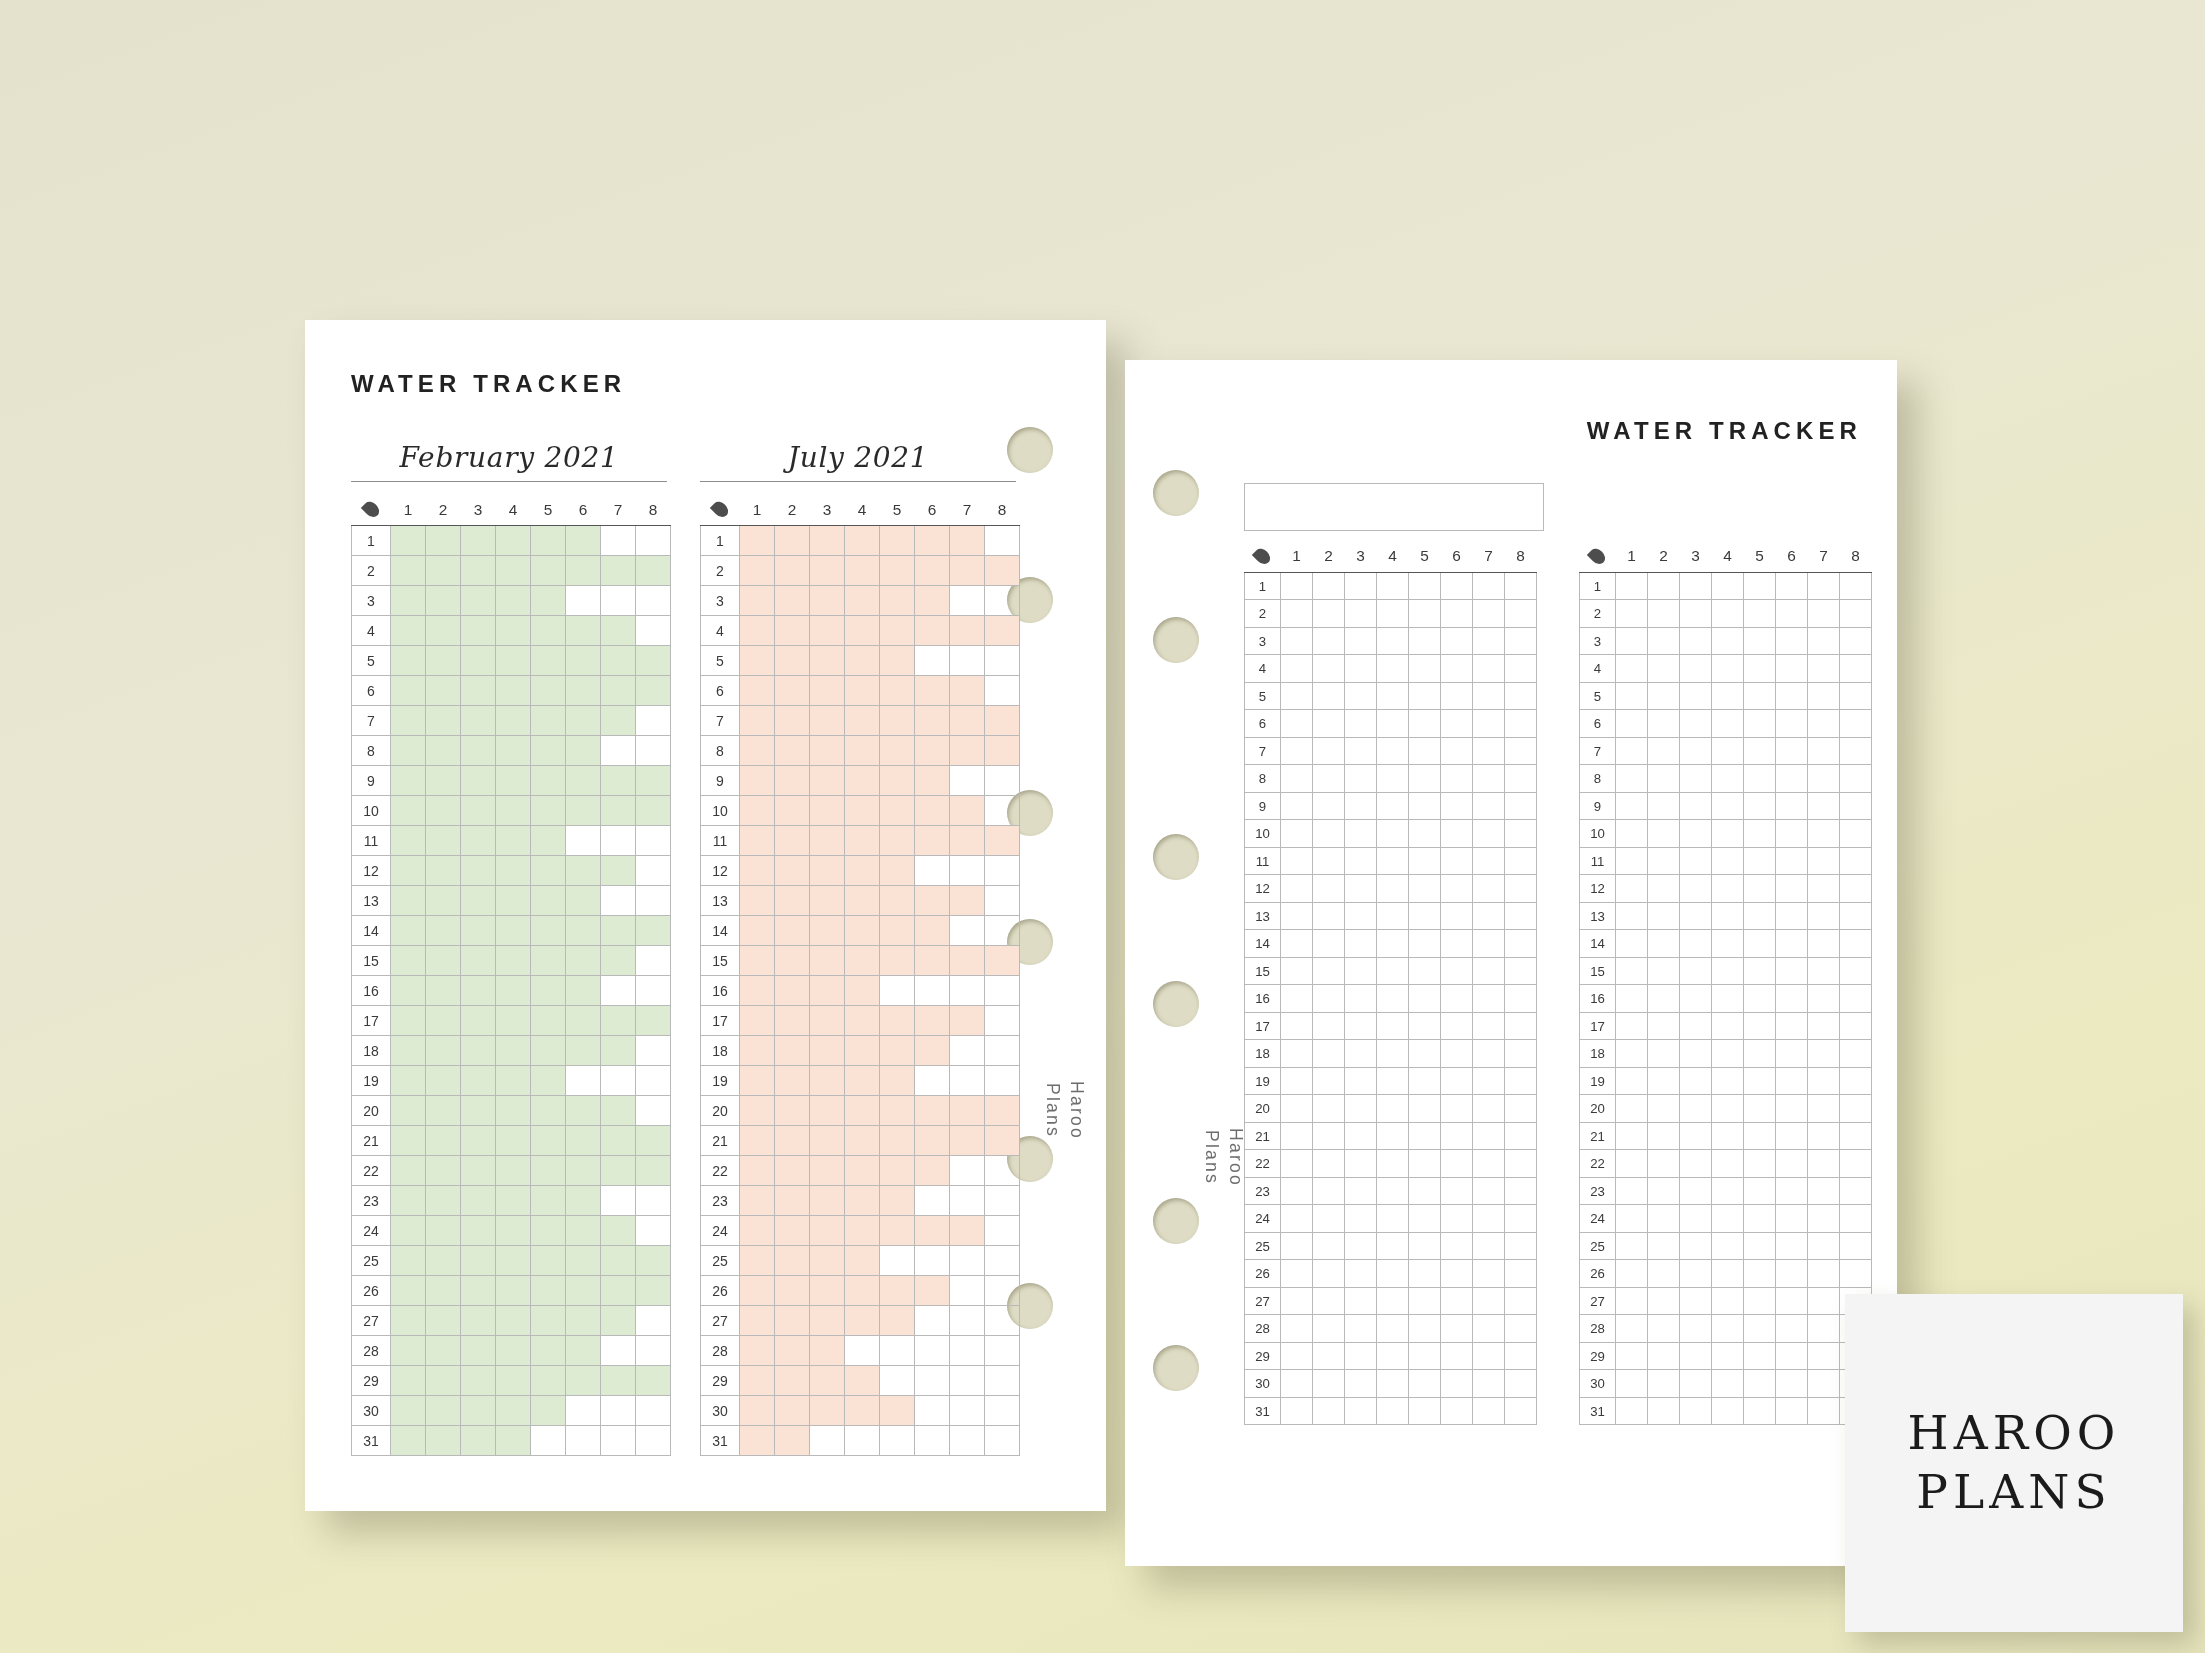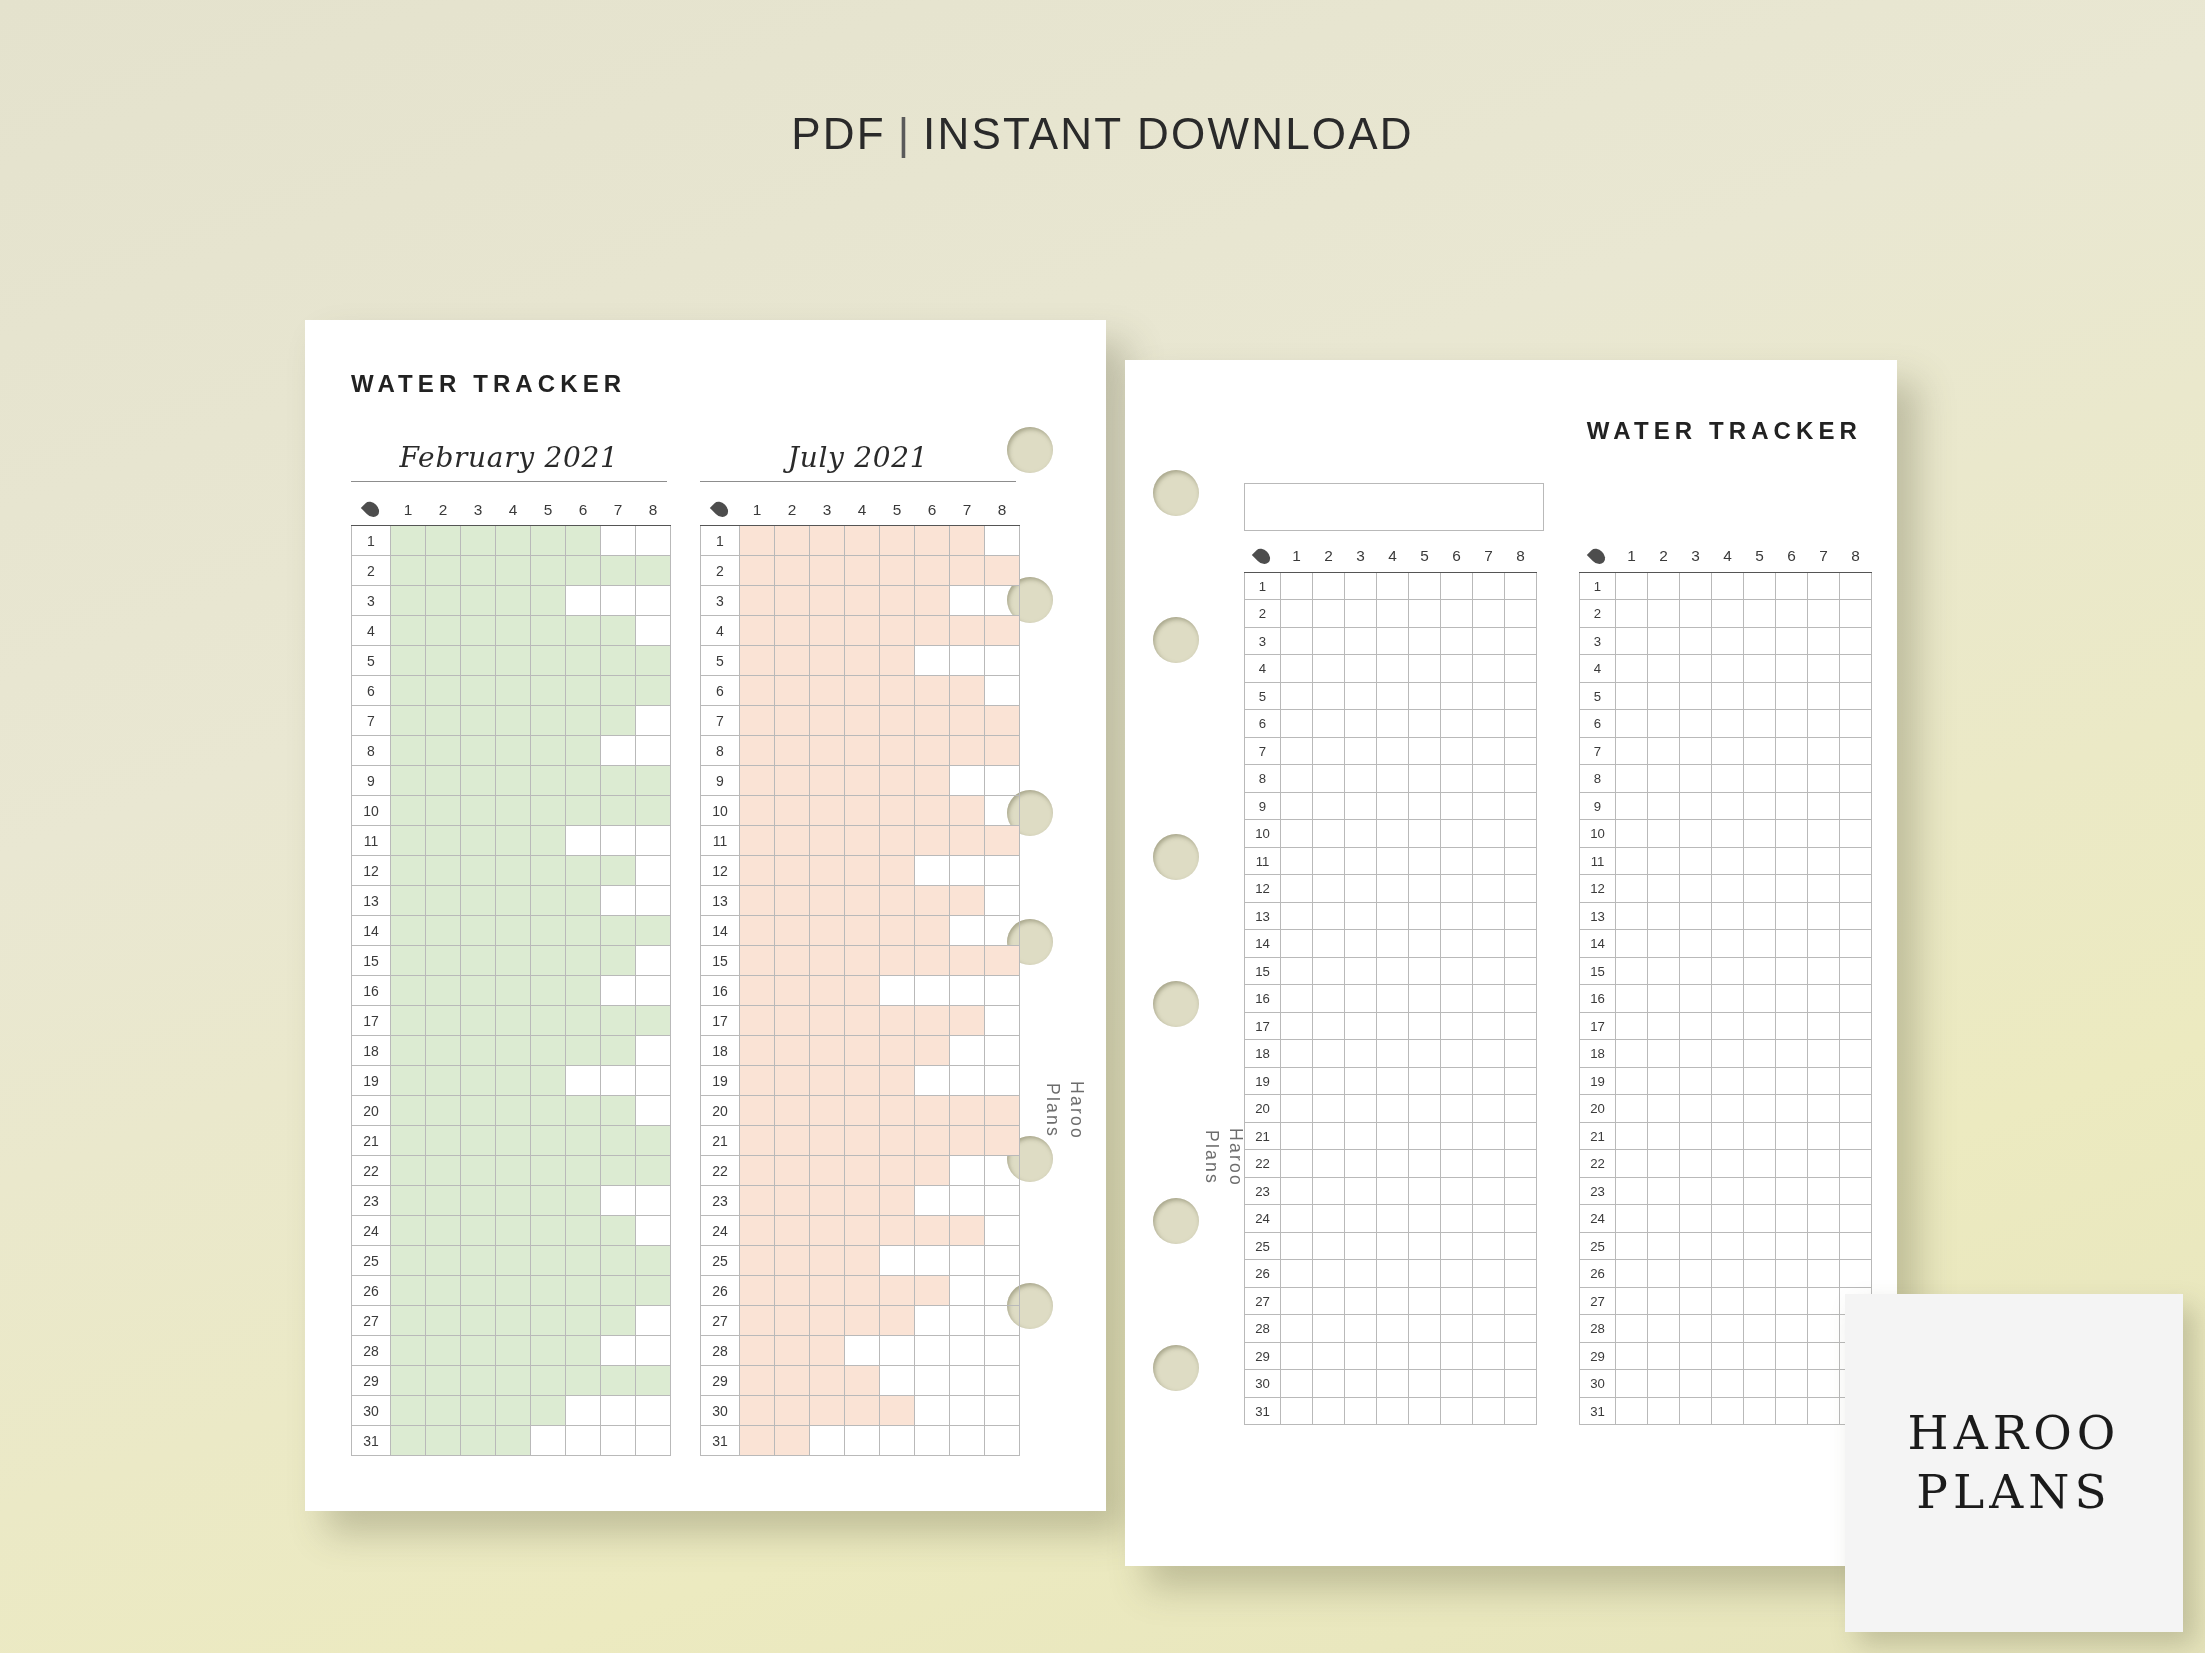--- a/index.html
+++ b/index.html
@@ -190,23 +190,20 @@
     font-size: 47px;
     letter-spacing: 5.1px;
     color: #1b1b1b;
     line-height: 1.25;
   }
 </style>
 </head>
 <body>
 
 <div class="header">
-  <div class="subtitle-line">
-    <span>PDF</span><span class="sub-divider">|</span><span>INSTANT DOWNLOAD</span>
-  </div>
 </div>
 
 <div class="sheet" id="sheet-left">
   <div class="sheet-title" style="left:46px; top:50px;">WATER TRACKER</div>
 
   <div class="hole" style="left:702px; top:107px;"></div>
   <div class="hole" style="left:702px; top:257px;"></div>
   <div class="hole" style="left:702px; top:470px;"></div>
   <div class="hole" style="left:702px; top:599px;"></div>
   <div class="hole" style="left:702px; top:816px;"></div>

